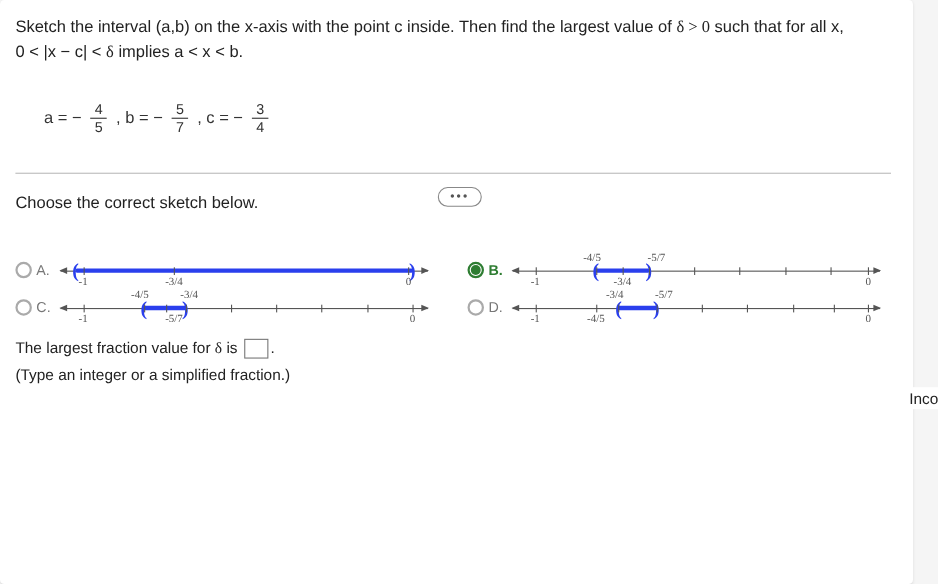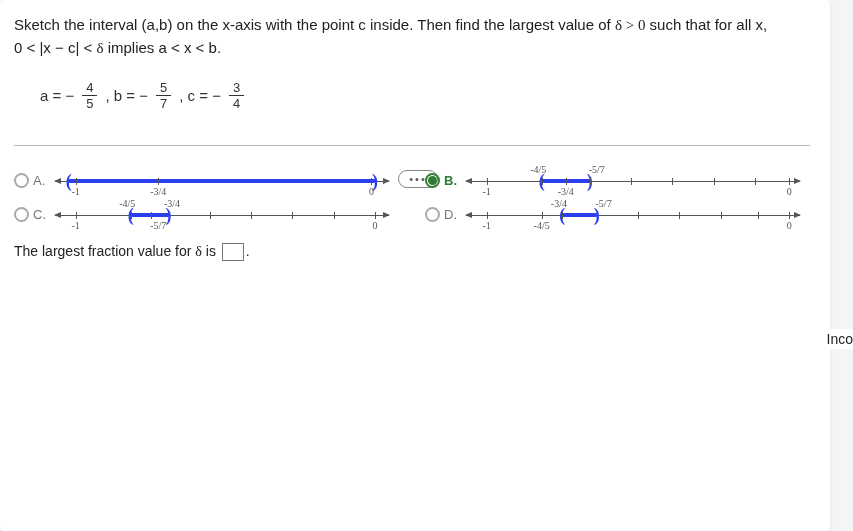--- a/index.html
+++ b/index.html
@@ -15,21 +15,21 @@
   }
   .page {
     background: #fff;
     padding: 14px 20px 20px 14px;
     width: 830px;
     height: 531px;
     border-radius: 4px;
     box-shadow: 0 1px 3px rgba(0,0,0,0.1);
     position: relative;
   }
-  .question-text { line-height: 1.45; color: #222; margin-bottom: 20px; font-size: 15px; }
+  .question-text { line-height: 1.45; color: #222; margin-bottom: 32px; font-size: 15px; }
   .delta { font-family: 'Times New Roman', serif; }
   .values-row { margin: 8px 0 0 26px; display: flex; align-items: center; gap: 6px; font-size: 15px; }
   .frac { display: inline-flex; flex-direction: column; align-items: center; font-size: 13px; line-height: 1; vertical-align: middle; margin: 0 2px; }
   .frac .n { border-bottom: 1px solid #333; padding: 1px 4px; }
   .frac .d { padding: 1px 4px; }
   .divider { border: none; border-top: 1px solid #bbb; margin: 34px 0 18px; }
   .ellipsis-box {
     position: absolute; left: 398px; top: 170px;
     border: 1px solid #888; border-radius: 10px;
     width: 40px; height: 18px; display: flex; align-items: center; justify-content: center;
@@ -49,21 +49,21 @@
   .axis::before, .axis::after { content:''; position:absolute; top:-3px; width:0; height:0; border-top:3.5px solid transparent; border-bottom:3.5px solid transparent; }
   .axis::before { left:-1px; border-right:7px solid #555; }
   .axis::after { right:-1px; border-left:7px solid #555; }
   .tick { position:absolute; top:14px; width:1px; height:7px; background:#555; }
   .tick-label { position:absolute; top:22px; font-size:10px; color:#555; transform: translateX(-50%); white-space:nowrap;font-family:Liberation Serif, serif;}
   .tick-label.above { top: 0px; }
   .blue-seg { position:absolute; top:15.5px; height:4px; background:#2a3fed; border-radius:1px; }
   .paren { position:absolute; top:8px; font-size:18px; font-weight:bold; color:#2a3fed; transform: translateX(-50%); font-family: 'Times New Roman', serif; line-height:18px;}
   .answer-area { margin-top: 8px; font-size: 14px; color: #222; line-height:1.6;}
   .answer-box { display:inline-block; width:22px; height:18px; border:1px solid #777; vertical-align: middle; margin: 0 2px; background:#fff; cursor:text;}
-  .side-cut { position: absolute; right: 0; top: 329px; background: #fff; padding: 2px 0 2px 6px; font-size: 14px; color: #222; }
+  .side-cut { position: absolute; right: 0; top: 352px; background: #fff; padding: 2px 0 2px 6px; font-size: 14px; color: #222; }
 </style>
 </head>
 <body>
 
 <div class="page">
   <div class="question-text">
     <span>Sketch the interval (a,b) on the x-axis with the point c inside. Then find the largest value of </span>
     <span class="delta">δ &gt; 0</span>
     <span> such that for all x,</span><br>
     <span>0 &lt; |x − c| &lt; </span>
@@ -85,20 +85,21 @@
     <span>, c = −</span>
     <span class="frac">
         <span class="n">3</span>
         <span class="d">4</span>
       </span>
   </div>
 
   <hr class="divider">
   <div class="ellipsis-box">•••</div>
 
+  <div class="choose-text">Choose the correct sketch below.</div>
 
   <div class="options">
     <div class="opt-pair">
 
       <div class="option">
         <div class="radio"></div>
         <div class="opt-label">A.</div>
         <div class="numberline">
           <div class="axis"></div>
           <div class="blue-seg" style="left:4%; right:7%;"></div>
@@ -191,16 +192,17 @@
         </div>
       </div>
     </div>
   </div>
 
   <div class="answer-area">
     <span>The largest fraction value for </span>
     <span class="delta">δ</span>
     <span> is </span>
     <span class="answer-box"></span>.<br>
+    <span>(Type an integer or a simplified fraction.)</span>
   </div>
 </div>
 
 <div class="side-cut">Inco</div>
 
 </body></html>

